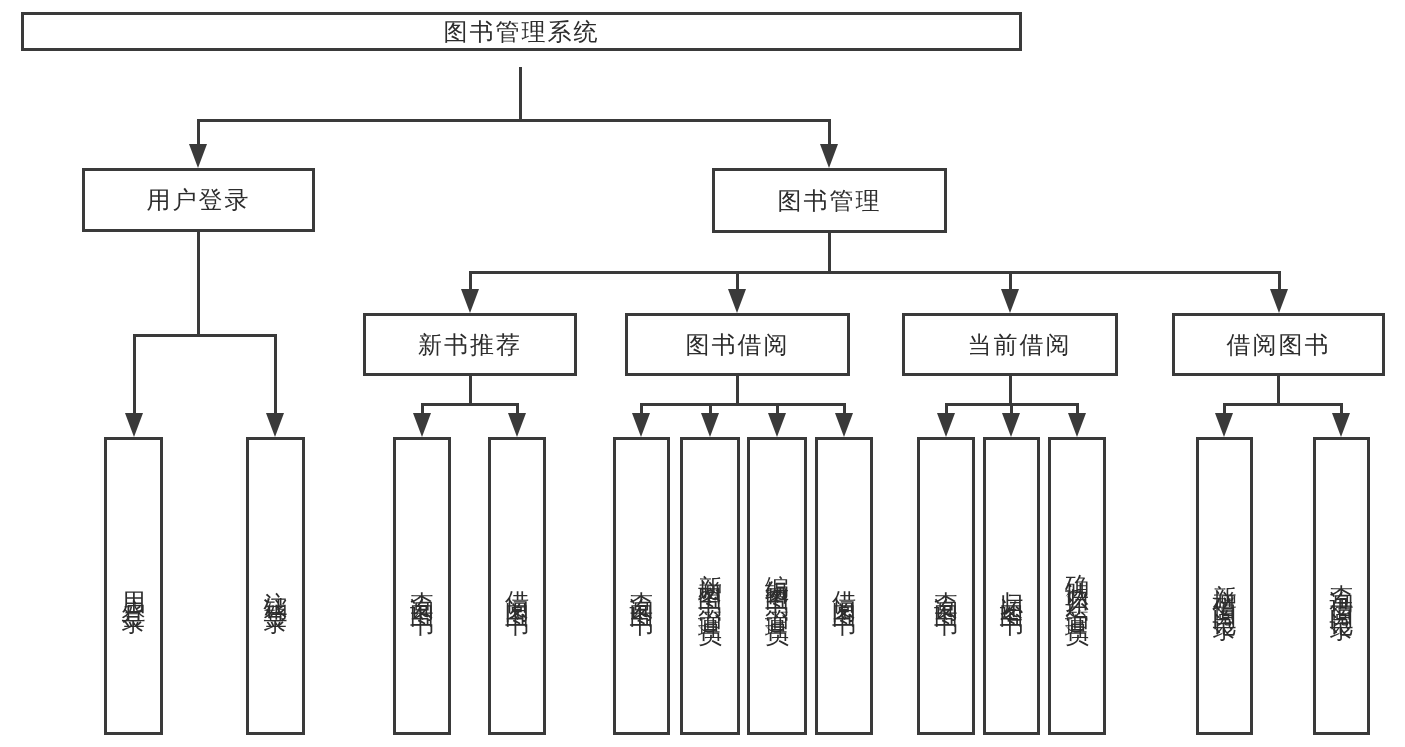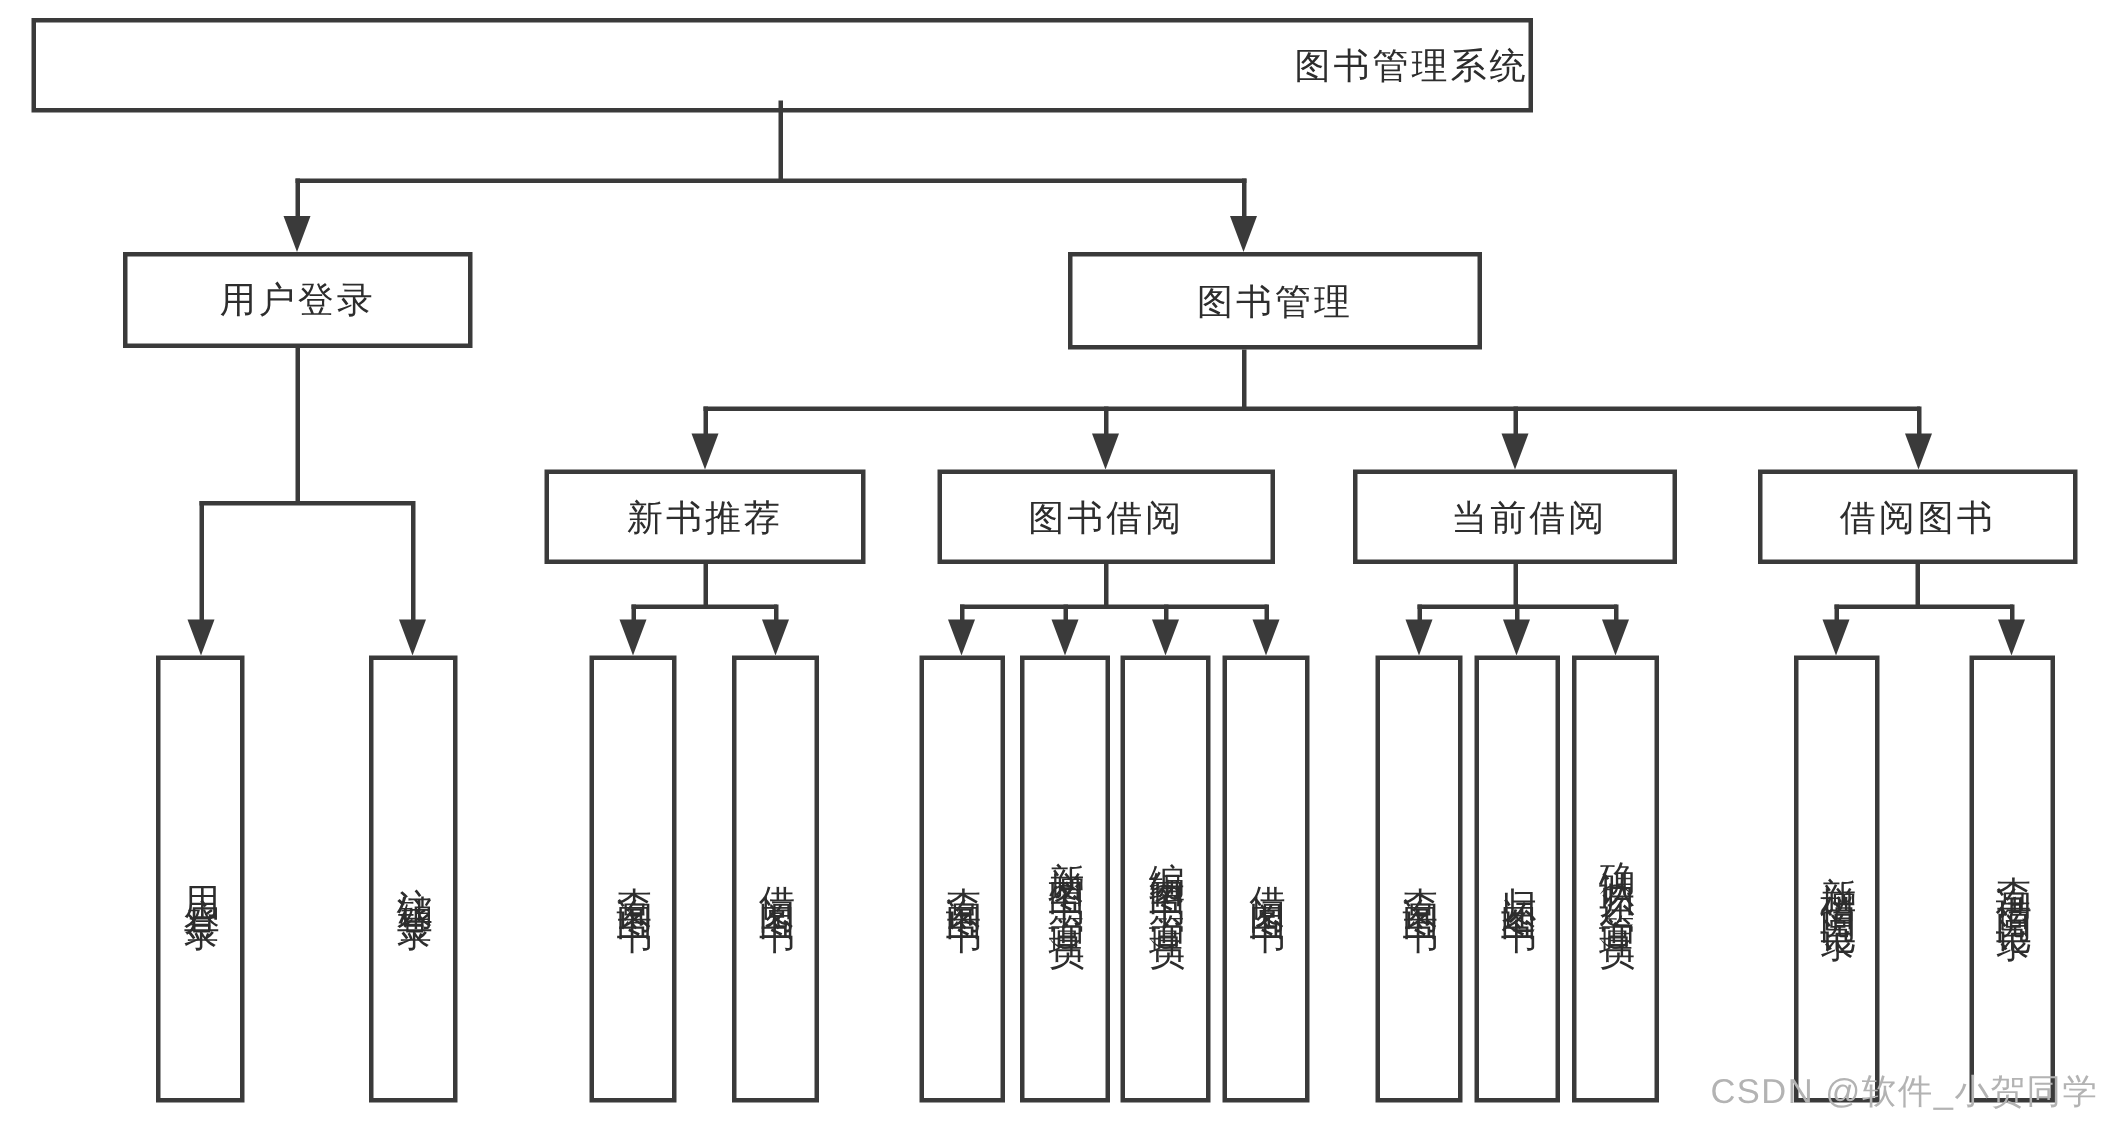--- a/index.html
+++ b/index.html
@@ -29,35 +29,35 @@
   .watermark {
     position:absolute; top:712px; right:6px;
     font-size:23px; letter-spacing:1px; color:#b3b3b3; z-index:5;
   }
 </style>
 </head>
 <body>
 
 <div id="stage">
 
-  <div class="box" style="left:21px; top:12px; width:1001px; height:63px;justify-content:flex-end;">
+  <div class="box" style="left:21px; top:12px; width:1001px; height:39px;">
     <span>图书管理系统</span>
   </div>
 
   <div class="vl" style="left:519px; top:67px; height:54px;"></div>
   <div class="hl" style="left:197px; top:119px; width:634px;"></div>
   <div class="vl" style="left:197px; top:119px; height:29px;"></div>
   <div class="ar" style="left:189px; top:144px;"></div>
   <div class="vl" style="left:828px; top:119px; height:29px;"></div>
   <div class="ar" style="left:820px; top:144px;"></div>
 
   <div class="box" style="left:82px; top:168px; width:233px; height:64px;">
     <span>用户登录</span>
   </div>
-  <div class="box" style="left:712px; top:168px; width:276px; height:65px;">
+  <div class="box" style="left:712px; top:168px; width:235px; height:65px;">
     <span>图书管理</span>
   </div>
 
   <div class="vl" style="left:197px; top:232px; height:104px;"></div>
   <div class="hl" style="left:133px; top:334px; width:143px;"></div>
   <div class="vl" style="left:133px; top:334px; height:81px;"></div>
   <div class="ar" style="left:125px; top:413px;"></div>
   <div class="vl" style="left:274px; top:334px; height:81px;"></div>
   <div class="ar" style="left:266px; top:413px;"></div>
 
@@ -156,15 +156,14 @@
     <span>确认归还（管理员）</span>
   </div>
 
   <div class="box leaf" style="left:1196px; top:437px; width:57px; height:298px;">
     <span>新增借阅记录</span>
   </div>
   <div class="box leaf" style="left:1313px; top:437px; width:57px; height:298px;">
     <span>查询借阅记录</span>
   </div>
 
-  <div class="watermark">CSDN @软件_小贺同学</div>
 
 </div>
 
 </body></html>

